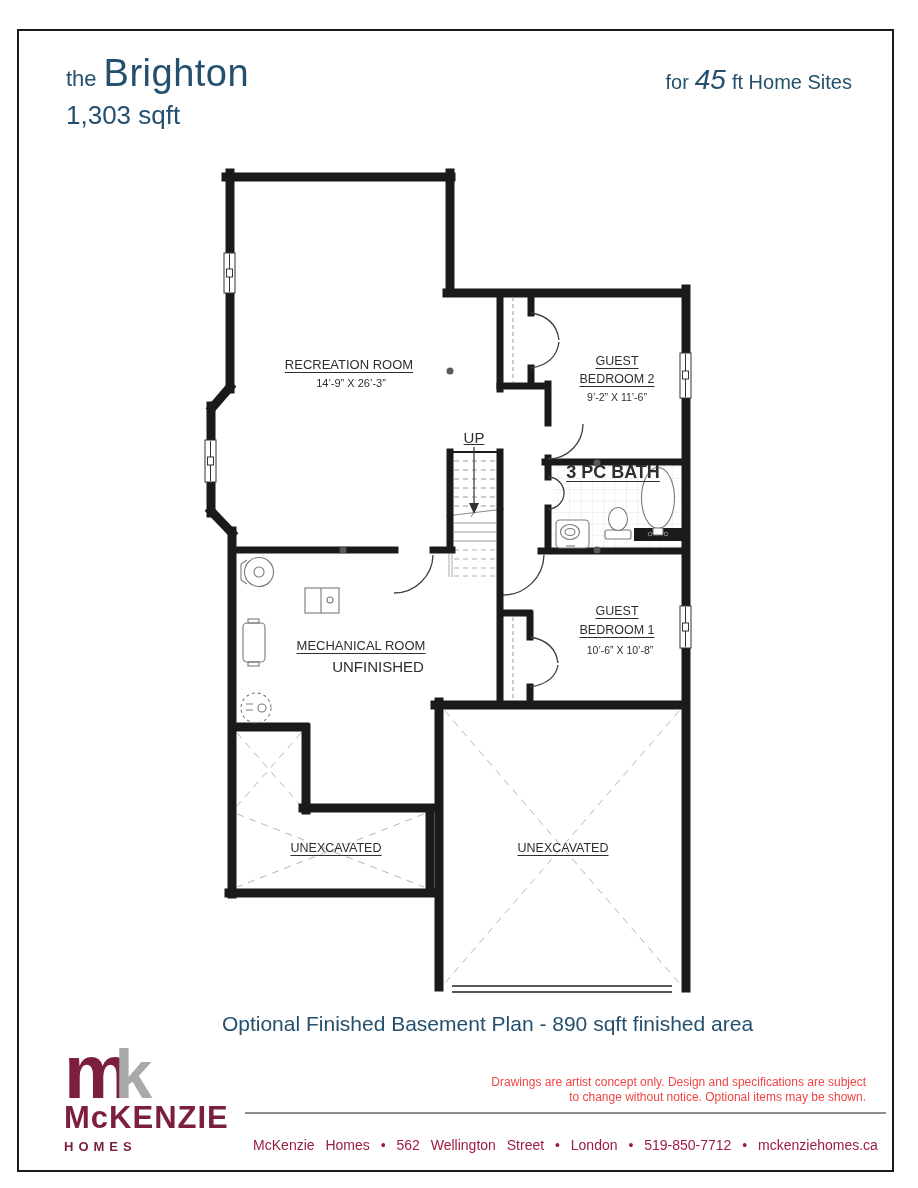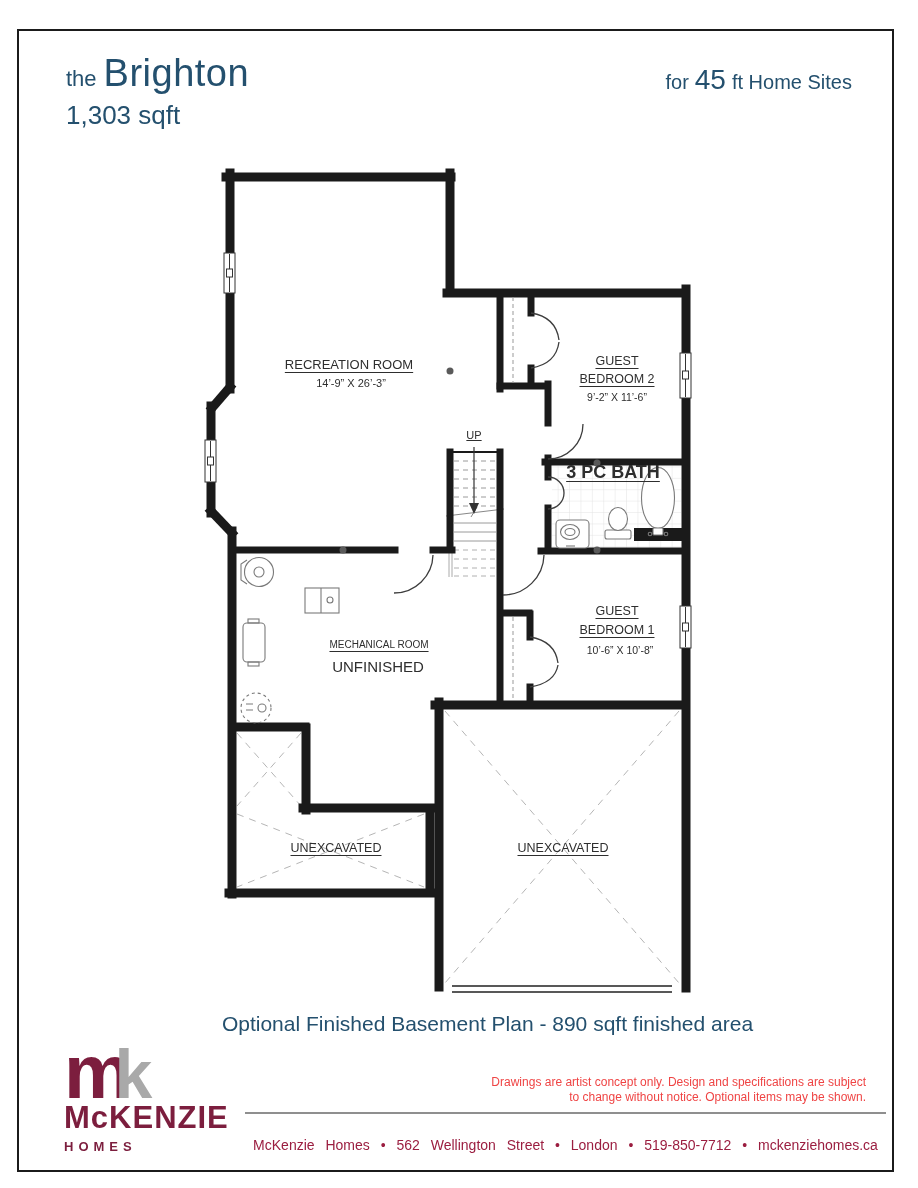--- a/index.html
+++ b/index.html
@@ -10,21 +10,21 @@
 
   
   .header-left { position:absolute; left:66px; top:52px; color:#24506e; }
   .hl1 { display:flex; align-items:baseline; gap:7px; }
   .the { font-size:22px; }
   .brighton { font-size:38px; letter-spacing:.5px; }
   .sqft { font-size:26px; margin-top:5px; }
   .header-right { position:absolute; top:64px; right:66px; color:#24506e;
                   display:flex; align-items:baseline; gap:6px; }
   .hr-small { font-size:20px; }
-  .hr-big { font-size:28px; }
+  .hr-big { font-size:28px;font-style:italic; }
 
   
   .plan-svg { position:absolute; left:0; top:0; }
   .plan-label { position:absolute; transform:translateX(-50%); color:#2e2e2e;
                 white-space:nowrap; text-align:left; line-height:1.15; }
   .u { text-decoration:underline; text-underline-offset:3px; text-decoration-thickness:1px; }
 
   .caption { position:absolute; left:17px; width:877px; top:1012px; text-align:center;
              font-size:21px; color:#24506e;padding-left:32px; }
 
@@ -225,24 +225,24 @@
   <div class="plan-label u" style="left:617px; top:354px; font-size:12.5px;">GUEST</div>
   <div class="plan-label u" style="left:617px; top:372px; font-size:12.5px;">BEDROOM 2</div>
   <div class="plan-label" style="left:617px; top:391px; font-size:10.5px;">9’-2” X 11’-6”</div>
 
   <div class="plan-label u" style="left:613px; top:462px; font-size:18px;font-weight:bold;">3 PC BATH</div>
 
   <div class="plan-label u" style="left:617px; top:604px; font-size:12.5px;">GUEST</div>
   <div class="plan-label u" style="left:617px; top:623px; font-size:12.5px;">BEDROOM 1</div>
   <div class="plan-label" style="left:620px; top:644px; font-size:10.5px;">10’-6” X 10’-8”</div>
 
-  <div class="plan-label u" style="left:379px; top:639px; font-size:10px;">MECHANICAL ROOM</div>
+  <div class="plan-label u" style="left:361px; top:639px; font-size:13px;">MECHANICAL ROOM</div>
   <div class="plan-label" style="left:378px; top:658px; font-size:15px;">UNFINISHED</div>
 
-  <div class="plan-label" style="left:474px; top:429px; font-size:11px;text-decoration:underline;">UP</div>
+  <div class="plan-label" style="left:474px; top:429px; font-size:15px;text-decoration:underline;">UP</div>
 
   <div class="plan-label u" style="left:336px; top:841px; font-size:12.5px;">UNEXCAVATED</div>
   <div class="plan-label u" style="left:563px; top:841px; font-size:12.5px;">UNEXCAVATED</div>
 
   <div class="caption">Optional Finished Basement Plan - 890 sqft finished area</div>
 
   <div class="logo">
     <div class="logo-glyphs">
       <span class="logo-m">m</span>
       <span class="logo-k">k</span>

